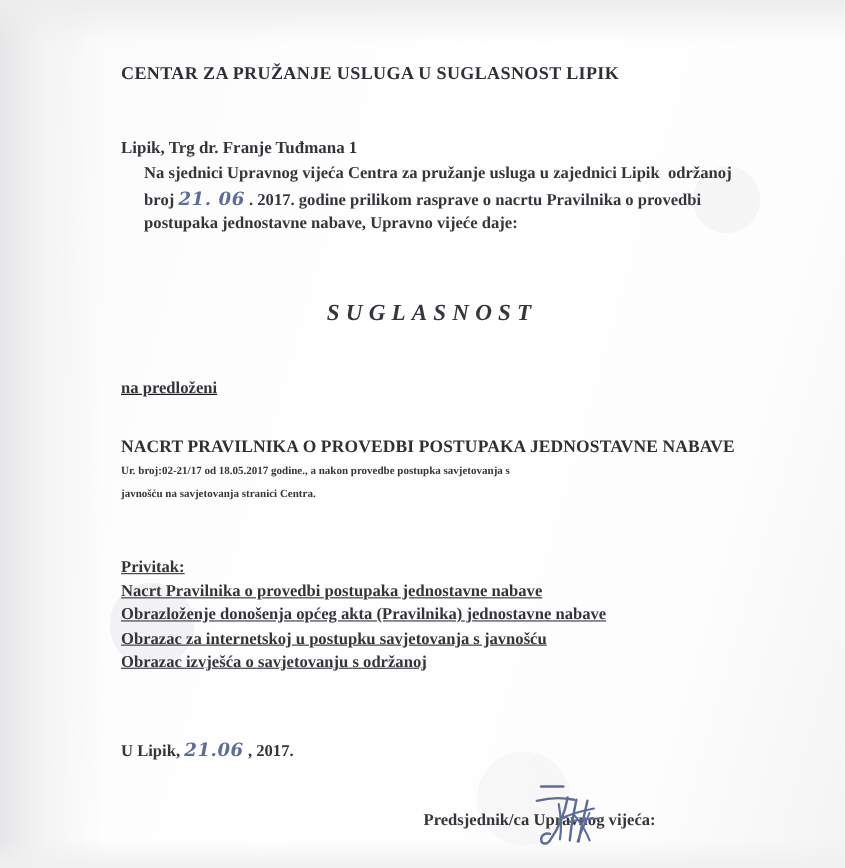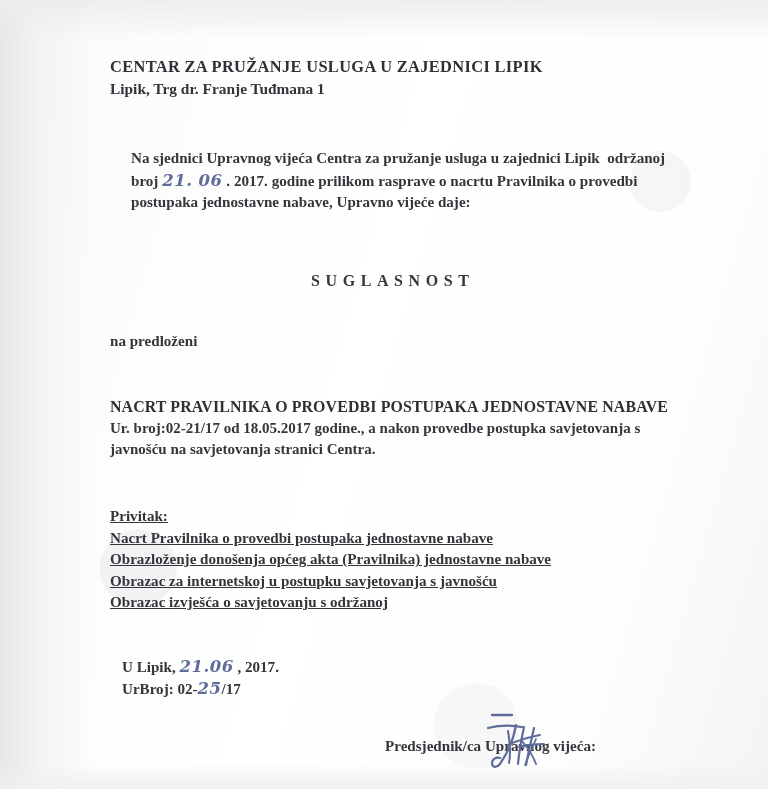--- a/index.html
+++ b/index.html
@@ -77,20 +77,21 @@
     font-weight: bold;
     letter-spacing: 0.35px;
     color: #2f2f35;
     line-height: 22px;
   }
   #letterhead .addr {
     font-size: 15.4px;
     font-weight: bold;
     color: #33333a;
     line-height: 22px;
+    margin-top: 46px;
   }
 
   
   #intro { top: 148px; left: 0; width: 560px; margin-left: 21px; }
   #intro .ln { line-height: 21.5px; font-size: 15.1px; font-weight: bold; color: #35353b; }
 
   
   .hw {
     font-family: "DejaVu Serif", "Liberation Serif", serif;
     color: #5d6c99;
@@ -101,55 +102,56 @@
   .hw-date { font-size: 16.5px; }
 
   
   #consent-heading {
     top: 272px;
     left: 0;
     width: 560px;
     text-align: center;
   }
   #consent-heading .word {
-    font-size: 16px;
+    font-size: 21px;
     font-weight: bold;
     letter-spacing: 5.6px;
     color: #36363c;
     padding-left: 5.6px;
-  }
-
-  
-  #preamble { top: 331px; left: 0; }
+    font-style: italic;
+  }
+
+  
+  #preamble { top: 343px; left: 0; text-decoration: underline; }
   #preamble .ln { font-weight: bold; font-size: 15.1px; }
 
   
   #act { top: 396px; left: 0; width: 570px; }
   #act .act-title {
     font-size: 15.9px;
     font-weight: bold;
     letter-spacing: 0.12px;
     color: #2f2f35;
     line-height: 22px;
     white-space: pre;
   }
   #act .act-sub {
-    font-size: 15px;
+    font-size: 10px;
     font-weight: bold;
     color: #35353b;
     line-height: 21px;
     white-space: pre;
   }
 
   
   #attachments { top: 506px; left: 0; }
   #attachments .ln { line-height: 21.6px; font-size: 15.1px; text-decoration: underline; }
 
   
-  #placedate { top: 656px; left: 0; margin-left: 12px; }
+  #placedate { top: 671px; left: 0; }
   #placedate .ln { line-height: 22px; font-size: 15.1px; }
 
   
   #signature-block {
     top: 737px;
     left: 275px;
     width: 290px;
   }
   #signature-block .sig-label {
     font-size: 15.1px;
@@ -170,21 +172,21 @@
 <body>
 
 <div class="page">
   <div class="scan-edge-left"></div>
   <div class="scan-edge-top"></div>
   <div class="scan-edge-bottom"></div>
 
   <div class="content">
 
     <div class="blk" id="letterhead">
-      <div class="org">CENTAR ZA PRUŽANJE USLUGA U ZAJEDNICI LIPIK</div>
+      <div class="org">CENTAR ZA PRUŽANJE USLUGA U SUGLASNOST LIPIK</div>
       <div class="addr">Lipik, Trg dr. Franje Tuđmana 1</div>
     </div>
 
     <div class="blk" id="intro">
       <div class="ln">Na sjednici Upravnog vijeća Centra za pružanje usluga u zajednici Lipik  održanoj</div>
       <div class="ln"><span>broj </span><span class="hw hw-date">21. 06</span><span> . 2017. godine prilikom rasprave o nacrtu Pravilnika o provedbi</span></div>
       <div class="ln">postupaka jednostavne nabave, Upravno vijeće daje:</div>
     </div>
 
     <div class="blk" id="consent-heading">
@@ -204,21 +206,20 @@
     <div class="blk" id="attachments">
       <div class="ln">Privitak:</div>
       <div class="ln">Nacrt Pravilnika o provedbi postupaka jednostavne nabave</div>
       <div class="ln">Obrazloženje donošenja općeg akta (Pravilnika) jednostavne nabave</div>
       <div class="ln">Obrazac za internetskoj u postupku savjetovanja s javnošću</div>
       <div class="ln">Obrazac izvješća o savjetovanju s održanoj</div>
     </div>
 
     <div class="blk" id="placedate">
       <div class="ln"><span>U Lipik, </span><span class="hw hw-date">21.06</span><span> , 2017.</span></div>
-      <div class="ln"><span>UrBroj: 02-</span><span class="hw hw-date">25</span><span>/17</span></div>
     </div>
 
     <div class="blk" id="signature-block">
       <span class="sig-label">Predsjednik/ca Upravnog vijeća:</span>
       <svg class="sig-mark" viewBox="0 0 78 62" aria-hidden="true">
         <g fill="none" stroke="#5d6c99" stroke-linecap="round" stroke-linejoin="round">
           <path d="M14 4 L34 4" stroke-width="2.4"></path>
           <path d="M10 17 C22 14, 34 14, 44 16" stroke-width="2.2"></path>
           <path d="M38 14 C36 26, 31 40, 22 53 C19 57, 14 57, 14 52 C14 48, 18 46, 22 47" stroke-width="2.2"></path>
           <path d="M30 20 C32 32, 33 42, 31 52" stroke-width="2.0"></path>

